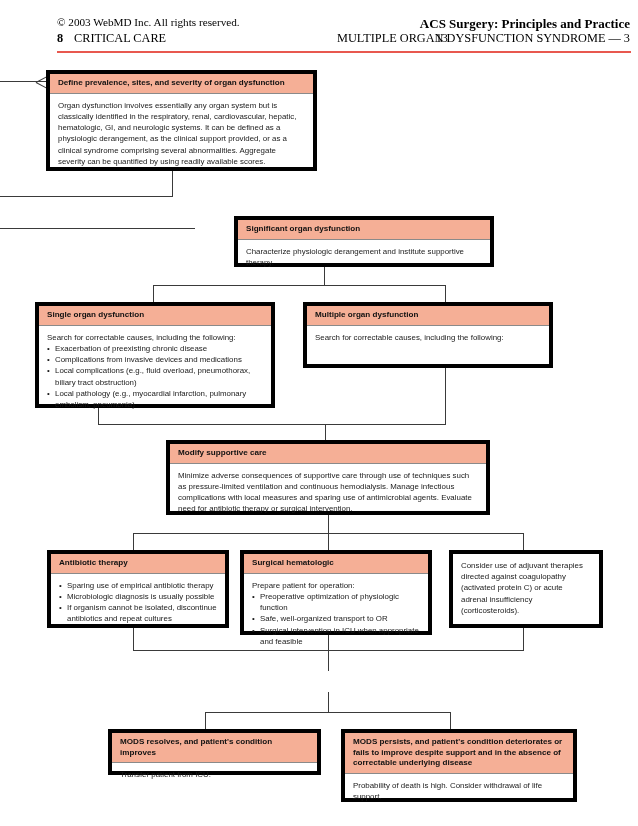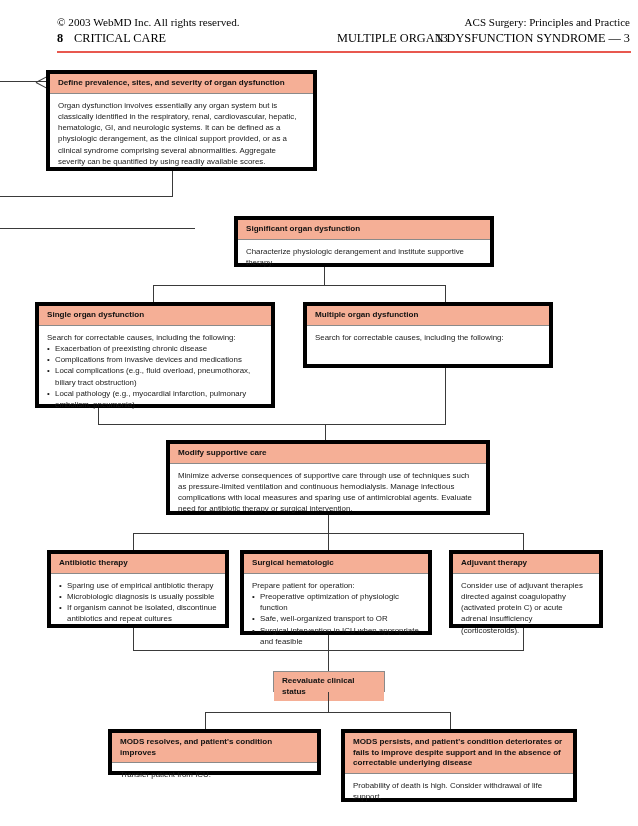--- a/index.html
+++ b/index.html
@@ -9,21 +9,21 @@
     font-family:"Liberation Sans", sans-serif;
     position:relative;
     overflow:hidden;
     -webkit-font-smoothing:antialiased;
   }
 
   
   #page-header{position:absolute;left:0;top:0;width:638px;height:52px;}
   .hdr-line{position:absolute;font-family:"Liberation Serif", serif;color:#000;white-space:nowrap;}
   #hdr-copyright{left:57px;top:16px;font-size:11.2px;}
-  #hdr-journal{right:8px;top:16px;font-size:11px;}
+  #hdr-journal{right:8px;top:16px;font-size:13px;font-weight:bold;}
   #hdr-sec-num{left:57px;top:31px;font-size:12.3px;font-weight:bold;}
   #hdr-sec-name{left:74px;top:31px;font-size:12.3px;}
   #hdr-chap-num{right:190px;top:31px;font-size:12.3px;}
   #hdr-chap-name{right:8px;top:31px;font-size:12.3px;}
   #hdr-rule{position:absolute;left:57px;top:51px;width:574px;height:1.6px;background:#E8584F;}
 
   
   #flow{position:absolute;left:0;top:0;width:638px;height:826px;}
 
   .conn{position:absolute;background:#3a3a3a;}
@@ -156,35 +156,31 @@
       <p>Prepare patient for operation:</p>
       <ul class="blist">
         <li>Preoperative optimization of physiologic function</li>
         <li>Safe, well-organized transport to OR</li>
         <li>Surgical intervention in ICU when appropriate and feasible</li>
       </ul>
     </div>
   </div>
 
   <div class="box" style="left:449px;top:550px;width:154px;height:78px;">
-    <div class="bhead">Adjuvant therapy</div>
     <div class="bbody">
       <p>Consider use of adjuvant therapies directed against coagulopathy (activated protein C) or acute adrenal insufficiency (corticosteroids).</p>
     </div>
   </div>
 
   <div class="conn v" style="left:133px;top:628px;height:23px;"></div>
   <div class="conn v" style="left:328px;top:635px;height:16px;"></div>
   <div class="conn v" style="left:523px;top:628px;height:23px;"></div>
   <div class="conn h" style="left:133px;top:650px;width:391px;"></div>
   <div class="conn v" style="left:328px;top:650px;height:21px;"></div>
 
-  <div class="box solo" style="left:273px;top:671px;width:112px;height:21px;">
-    <div class="bhead">Reevaluate clinical status</div>
-  </div>
 
   <div class="conn v" style="left:328px;top:692px;height:21px;"></div>
   <div class="conn h" style="left:205px;top:712px;width:246px;"></div>
   <div class="conn v" style="left:205px;top:712px;height:17px;"></div>
   <div class="conn v" style="left:450px;top:712px;height:17px;"></div>
 
   <div class="box" style="left:108px;top:729px;width:213px;height:46px;">
     <div class="bhead">MODS resolves, and patient's condition improves</div>
     <div class="bbody">
       <p>Transfer patient from ICU.</p>

